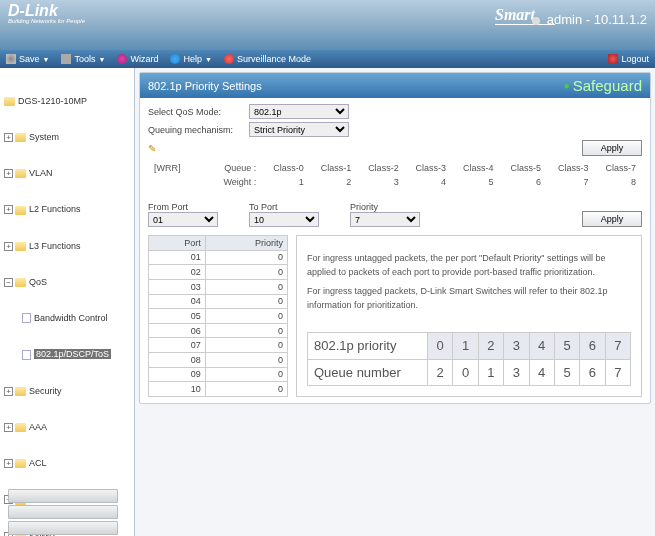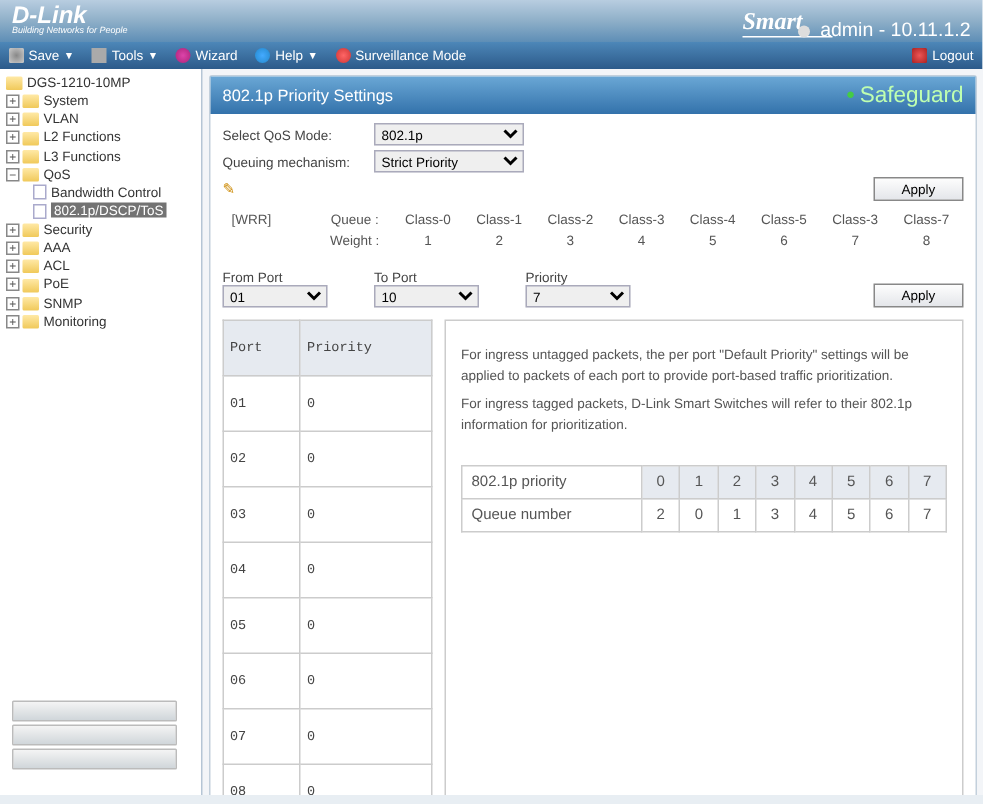--- a/index.html
+++ b/index.html
@@ -1,17 +1,17 @@
 <!DOCTYPE html>
 <html><head>
 <meta charset="utf-8">
 <style>
   * { box-sizing: border-box; margin: 0; padding: 0; }
   body { font-family: Tahoma, Arial, sans-serif; font-size: 10px; background: #e8eef3; width: 655px; height: 536px; overflow: hidden; }
-  .header { height: 28px; background: linear-gradient(#b8cde0, #8eafc8 50%, #5e8eb6); position: relative; }
+  .header { height: 50px; background: linear-gradient(#b8cde0, #8eafc8 50%, #5e8eb6); position: relative; }
   .logo { position: absolute; left: 8px; top: 2px; color: white; }
   .logo-main { font-size: 16px; font-weight: bold; font-style: italic; letter-spacing: 0; }
   .logo-sub { font-size: 6px; display: block; font-style: italic; margin-top: -2px; }
   .smart { position: absolute; right: 100px; top: 6px; font-family: cursive; font-style: italic; font-size: 16px; color: white; font-weight: bold; }
   .smart::after { content: ""; display: block; height: 1px; background: white; width: 60px; }
   .admin { position: absolute; right: 8px; top: 12px; font-size: 13px; color: white; }
   .admin .icon { display: inline-block; width: 8px; height: 8px; background: #ddd; border-radius: 50%; margin-right: 3px; vertical-align: middle; }
   .menubar { height: 18px; background: linear-gradient(#4d87b8, #2c5a8a); display: flex; align-items: center; padding: 0 6px; gap: 12px; color: white; font-size: 9px; }
   .menu-item { display: flex; align-items: center; gap: 3px; cursor: pointer; }
   .menu-icon { width: 10px; height: 10px; display: inline-block; }
@@ -19,50 +19,50 @@
   .menu-icon.tools { background: #aaa; }
   .menu-icon.wizard { background: radial-gradient(#d4a, #a27); border-radius: 50%; }
   .menu-icon.help { background: radial-gradient(#4af, #28c); border-radius: 50%; }
   .menu-icon.surv { background: radial-gradient(#f66, #c33); border-radius: 50%; }
   .menu-icon.logout { background: radial-gradient(#e55, #a22); border-radius: 1px; }
   .caret { font-size: 7px; }
   .spacer { flex: 1; }
   .body { display: flex; height: calc(536px - 34px - 18px); }
   .sidebar { width: 135px; background: white; border-right: 1px solid #b5c5d5; position: relative; }
   .tree { padding: 3px 2px; font-size: 9px; color: #333; }
-  .tree-item { padding: 1px 0 1px 2px; white-space: nowrap; }
+  .tree-item { padding: 1px 0 1px 2px; white-space: nowrap; margin-top: 24px; }
   .tree-item .tog { display: inline-block; width: 9px; height: 9px; border: 1px solid #888; font-size: 8px; line-height: 7px; text-align: center; margin-right: 2px; color: #555; background: #fff; }
   .tree-item .fold { display: inline-block; width: 11px; height: 9px; background: linear-gradient(#ffe9a6, #f0c95a); border-radius: 1px; margin-right: 3px; vertical-align: middle; }
   .tree-item .page { display: inline-block; width: 9px; height: 10px; background: white; border: 1px solid #aac; margin-right: 3px; vertical-align: middle; }
   .tree-child { padding-left: 20px; }
   .tree-sel { background: #737373; color: white; display: inline; padding: 0 2px; }
   .device-img { position: absolute; bottom: 8px; left: 8px; width: 110px; height: 55px; }
   .device-img .unit { height: 14px; background: linear-gradient(#f4f4f4, #d0d6da); border: 1px solid #bbb; border-radius: 1px; margin-bottom: 2px; }
   .main { flex: 1; background: #f3f5f8; padding: 4px; overflow: auto; }
   .panel { background: white; border: 1px solid #c3d0dc; border-radius: 2px; }
   .panel-head { background: linear-gradient(#6aa7d5, #3372ab); color: white; font-size: 11px; padding: 4px 8px; display: flex; align-items: center; justify-content: space-between; }
   .safeguard { font-size: 15px; color: #bfffb0; display: flex; align-items: center; gap: 3px; }
   .safeguard::before { content: "●"; color: #4c4; font-size: 10px; }
   .panel-body { padding: 6px 8px; font-size: 9px; color: #444; }
   .row { display: flex; align-items: center; margin-bottom: 3px; gap: 6px; }
   .row label { width: 95px; }
   .sel { font-size: 9px; height: 15px; border: 1px solid #aab; }
   .pencil { color: #c80; font-size: 10px; }
   .apply-btn { font-size: 9px; height: 16px; width: 60px; border: 1px solid #888; background: linear-gradient(#fdfdfd, #e4e6ea); cursor: pointer; }
   .wrr-table { width: 100%; font-size: 9px; color: #555; margin-top: 4px; }
-  .wrr-table td { padding: 1px 4px; text-align: center; }
+  .wrr-table td { padding: 1px 4px; text-align: right; }
   .wrr-table td:first-child { text-align: left; width: 60px; }
   .sec2 { margin-top: 12px; }
   .port-prio { display: flex; gap: 8px; margin-top: 8px; }
   .port-table { border-collapse: collapse; font-size: 9px; width: 140px; }
-  .port-table th, .port-table td { border: 1px solid #ccc; padding: 13px 4px; text-align: left; font-family: Liberation Mono, monospace; }
+  .port-table th, .port-table td { border: 1px solid #ccc; padding: 1px 4px; text-align: right; }
   .port-table th { background: #e6eaf0; font-weight: normal; }
   .info-box { flex: 1; border: 1px solid #ccc; padding: 10px; font-size: 9px; color: #555; line-height: 1.5; }
   .info-box p { margin: 6px 0; }
-  .map-table { border-collapse: collapse; width: 100%; margin-top: 20px; font-size: 10px; }
+  .map-table { border-collapse: collapse; width: 100%; margin-top: 20px; font-size: 13px; }
   .map-table th, .map-table td { border: 1px solid #ccc; padding: 3px 6px; text-align: center; }
   .map-table .lab { width: 120px; text-align: left; background: #fff; }
   .map-table th { background: #e6eaf0; font-weight: normal; }
   .note { margin-top: 8px; font-size: 9px; color: #555; }
   .right-apply { margin-left: auto; }
 </style>
 </head>
 <body>
 
 <div class="header">

